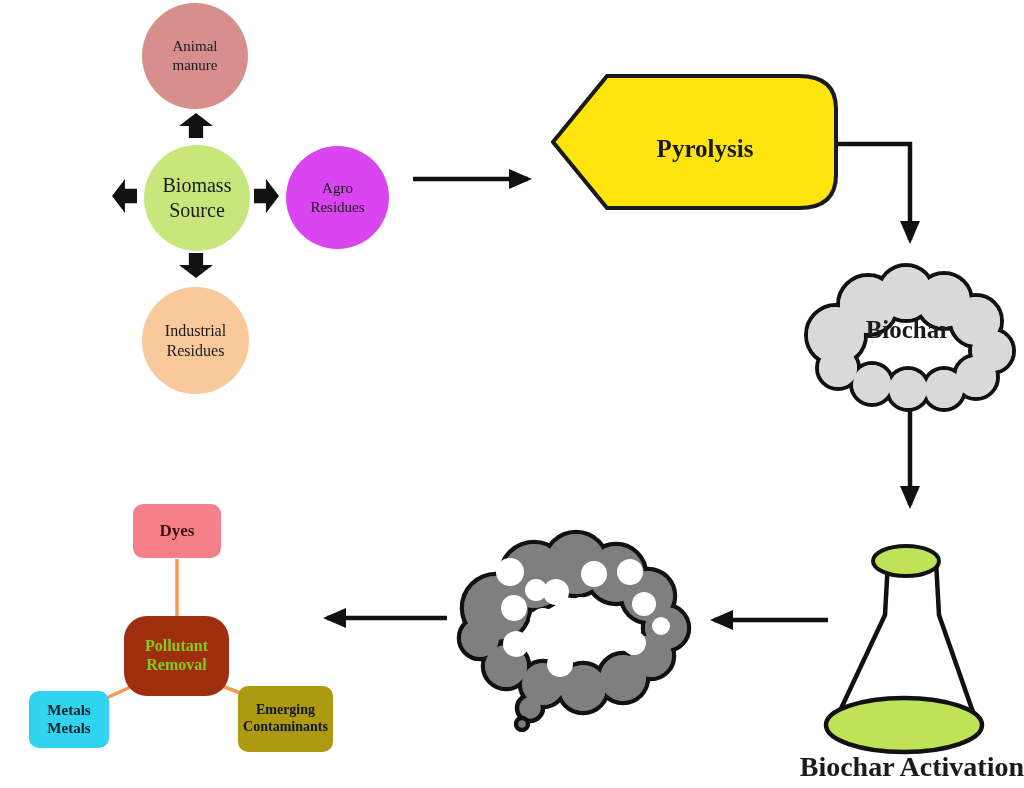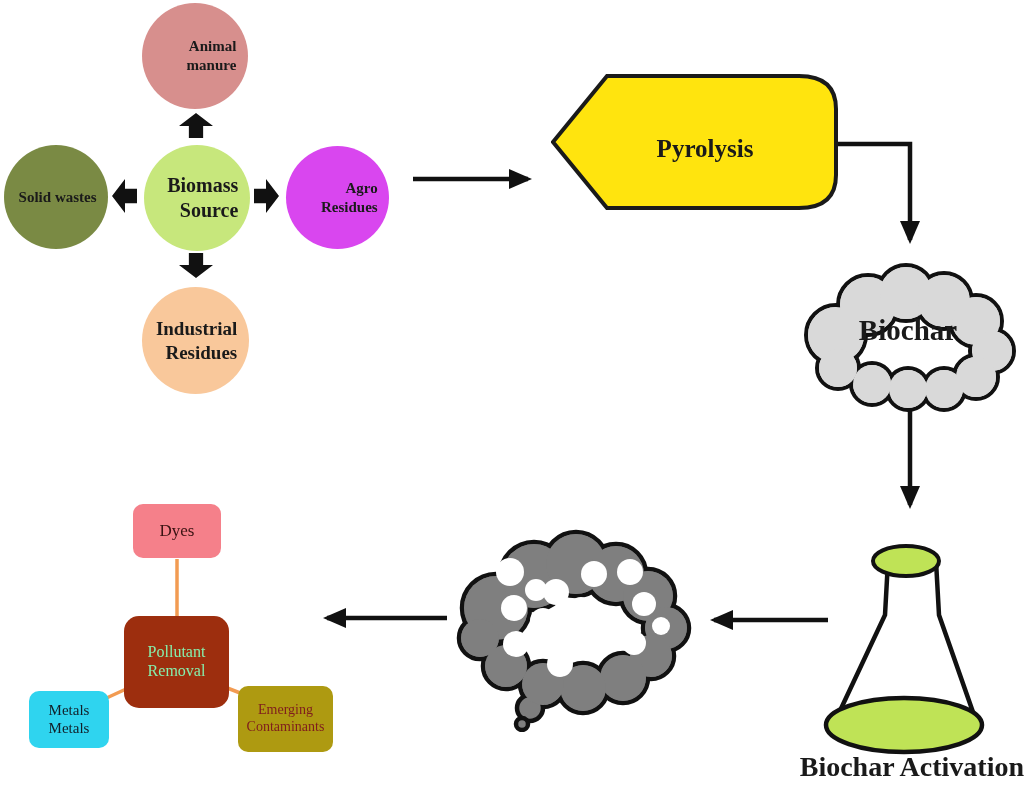--- a/index.html
+++ b/index.html
@@ -3,32 +3,32 @@
 <meta charset="utf-8">
 <style>
   html,body{margin:0;padding:0;background:#fff;}
   #canvas{
     position:relative;width:1024px;height:788px;background:#ffffff;overflow:hidden;
     font-family:"Liberation Serif","DejaVu Serif",serif;color:#1a1a1a;
   }
   .abs{position:absolute;}
   .circle{
     border-radius:50%;display:flex;align-items:center;justify-content:center;
-    text-align:right;font-weight:bold;line-height:1.25;
+    text-align:center;font-weight:normal;line-height:1.25;
   }
   .circle .lbl{width:78%;}
   .blockarrow{background:#111;}
   .ba-up{clip-path:polygon(50% 0%,100% 52%,71% 52%,71% 100%,29% 100%,29% 52%,0% 52%);}
   .ba-down{clip-path:polygon(50% 100%,100% 48%,71% 48%,71% 0%,29% 0%,29% 48%,0% 48%);}
   .ba-left{clip-path:polygon(0% 50%,52% 0%,52% 29%,100% 29%,100% 71%,52% 71%,52% 100%);}
   .ba-right{clip-path:polygon(100% 50%,48% 0%,48% 29%,0% 29%,0% 71%,48% 71%,48% 100%);}
   .flowlabel{font-weight:bold;text-align:center;line-height:1.22;}
   .box{
     border-radius:10px;display:flex;align-items:center;justify-content:center;
-    text-align:center;font-weight:normal;line-height:1.18;padding:16px 4px;box-sizing:border-box;
+    text-align:center;font-weight:bold;line-height:1.18;padding:16px 4px;box-sizing:border-box;
   }
   .centerer{display:flex;align-items:center;justify-content:center;text-align:center;font-weight:bold;}
   svg{display:block;}
 </style>
 </head>
 <body>
 
 <div id="canvas">
 
   <svg class="abs" style="left:0;top:0;" width="1024" height="788" viewBox="0 0 1024 788">
@@ -43,30 +43,27 @@
     <path d="M828,620 H714" stroke="#111" stroke-width="4.5" fill="none" marker-end="url(#ah)"></path>
     <path d="M447,618 H327" stroke="#111" stroke-width="4.5" fill="none" marker-end="url(#ah)"></path>
     <path d="M177,559 V616" stroke="#f29b52" stroke-width="3.5" fill="none"></path>
     <path d="M137,684 L100,701" stroke="#f29b52" stroke-width="3.5" fill="none"></path>
     <path d="M217,684 L253,698" stroke="#f29b52" stroke-width="3.5" fill="none"></path>
   </svg>
 
   <div class="abs circle" style="left:142px;top:3px;width:106px;height:106px;background:#d78f8d;font-size:15px;">
     <div class="lbl">Animal manure</div>
   </div>
-  <div class="abs circle" style="left:4px;top:145px;width:104px;height:104px;background:#7a8a44;font-size:15px;">
-    <div class="lbl">Solid wastes</div>
-  </div>
   <div class="abs circle" style="left:144px;top:145px;width:106px;height:106px;background:#c7e77c;font-size:20px;">
     <div class="lbl">Biomass Source</div>
   </div>
   <div class="abs circle" style="left:286px;top:146px;width:103px;height:103px;background:#d946ef;font-size:15px;">
     <div class="lbl">Agro Residues</div>
   </div>
-  <div class="abs circle" style="left:142px;top:287px;width:107px;height:107px;background:#f9c89b;font-size:19px;">
+  <div class="abs circle" style="left:142px;top:287px;width:107px;height:107px;background:#f9c89b;font-size:16px;">
     <div class="lbl">Industrial Residues</div>
   </div>
 
   <div class="abs blockarrow ba-up" style="left:179px;top:113px;width:34px;height:25px;"></div>
   <div class="abs blockarrow ba-down" style="left:179px;top:253px;width:34px;height:25px;"></div>
   <div class="abs blockarrow ba-left" style="left:112px;top:179px;width:25px;height:34px;"></div>
   <div class="abs blockarrow ba-right" style="left:254px;top:179px;width:25px;height:34px;"></div>
 
   <svg class="abs" style="left:551px;top:70px;" width="290" height="146" viewBox="0 0 290 146">
     <path d="M2,72 L56,6 H248 Q285,6 285,39 V105 Q285,138 248,138 H56 Z" fill="#ffe40e" stroke="#1a1a1a" stroke-width="4"></path>
@@ -94,21 +91,21 @@
         <circle cx="150" cy="46" r="26"></circle>
       <circle cx="182" cy="66" r="24"></circle>
         <circle cx="198" cy="96" r="20"></circle>
       <circle cx="182" cy="122" r="20"></circle>
         <circle cx="150" cy="134" r="19"></circle>
       <circle cx="114" cy="134" r="19"></circle>
         <circle cx="78" cy="129" r="19"></circle>
       <circle cx="44" cy="113" r="19"></circle>
     </g>
   </svg>
-  <div class="abs centerer" style="left:794px;top:255px;width:228px;height:150px;font-size:29px;text-align:right;">Biochar</div>
+  <div class="abs centerer" style="left:794px;top:255px;width:228px;height:150px;font-size:25px;text-align:right;">Biochar</div>
 
   <svg class="abs" style="left:818px;top:537px;" width="172" height="220" viewBox="0 0 172 220">
     <path d="M70,26 L67,78 L22,176 H152 L121,78 L118,26 Z" fill="#ffffff" stroke="none"></path>
     <path d="M70,24 L67,78 L20,178" fill="none" stroke="#111" stroke-width="4.5"></path>
     <path d="M118,24 L121,78 L156,178" fill="none" stroke="#111" stroke-width="4.5"></path>
     <ellipse cx="86" cy="188" rx="78" ry="27" fill="#bfe356" stroke="#111" stroke-width="4.5"></ellipse>
     <ellipse cx="88" cy="24" rx="33" ry="15" fill="#bfe356" stroke="#111" stroke-width="4"></ellipse>
   </svg>
   <div class="abs flowlabel" style="left:778px;top:750px;width:246px;font-size:28px;text-align:right;">Biochar Activation</div>
 
@@ -157,23 +154,23 @@
       <circle cx="68" cy="116" r="13"></circle>
         <circle cx="112" cy="136" r="13"></circle>
       <circle cx="213" cy="98" r="9"></circle>
         <circle cx="88" cy="62" r="11"></circle>
     </g>
   </svg>
 
   <div class="abs box" style="left:133px;top:504px;width:88px;height:54px;background:#f5808a;font-size:17px;color:#3a1212;">
     <div>Dyes</div>
   </div>
-  <div class="abs box" style="left:124px;top:616px;width:105px;height:92px;background:#9d2e0e;border-radius:15px;font-size:16px;color:#86efac;">
+  <div class="abs box" style="left:124px;top:616px;width:105px;height:80px;background:#9d2e0e;border-radius:23px;font-size:16px;color:#84cc16;">
     <div>Pollutant Removal</div>
   </div>
   <div class="abs box" style="left:29px;top:691px;width:80px;height:57px;background:#2fd4ef;font-size:15px;color:#12202a;">
     <div>Metals Metals</div>
   </div>
-  <div class="abs box" style="left:238px;top:686px;width:95px;height:66px;background:#ae9a11;font-size:14px;color:#7f1d1d;">
+  <div class="abs box" style="left:238px;top:686px;width:95px;height:66px;background:#ae9a11;font-size:14px;color:#0f172a;">
     <div style="width:100%;overflow-wrap:anywhere;">Emerging Contaminants</div>
   </div>
 
 </div>
 
 </body></html>

